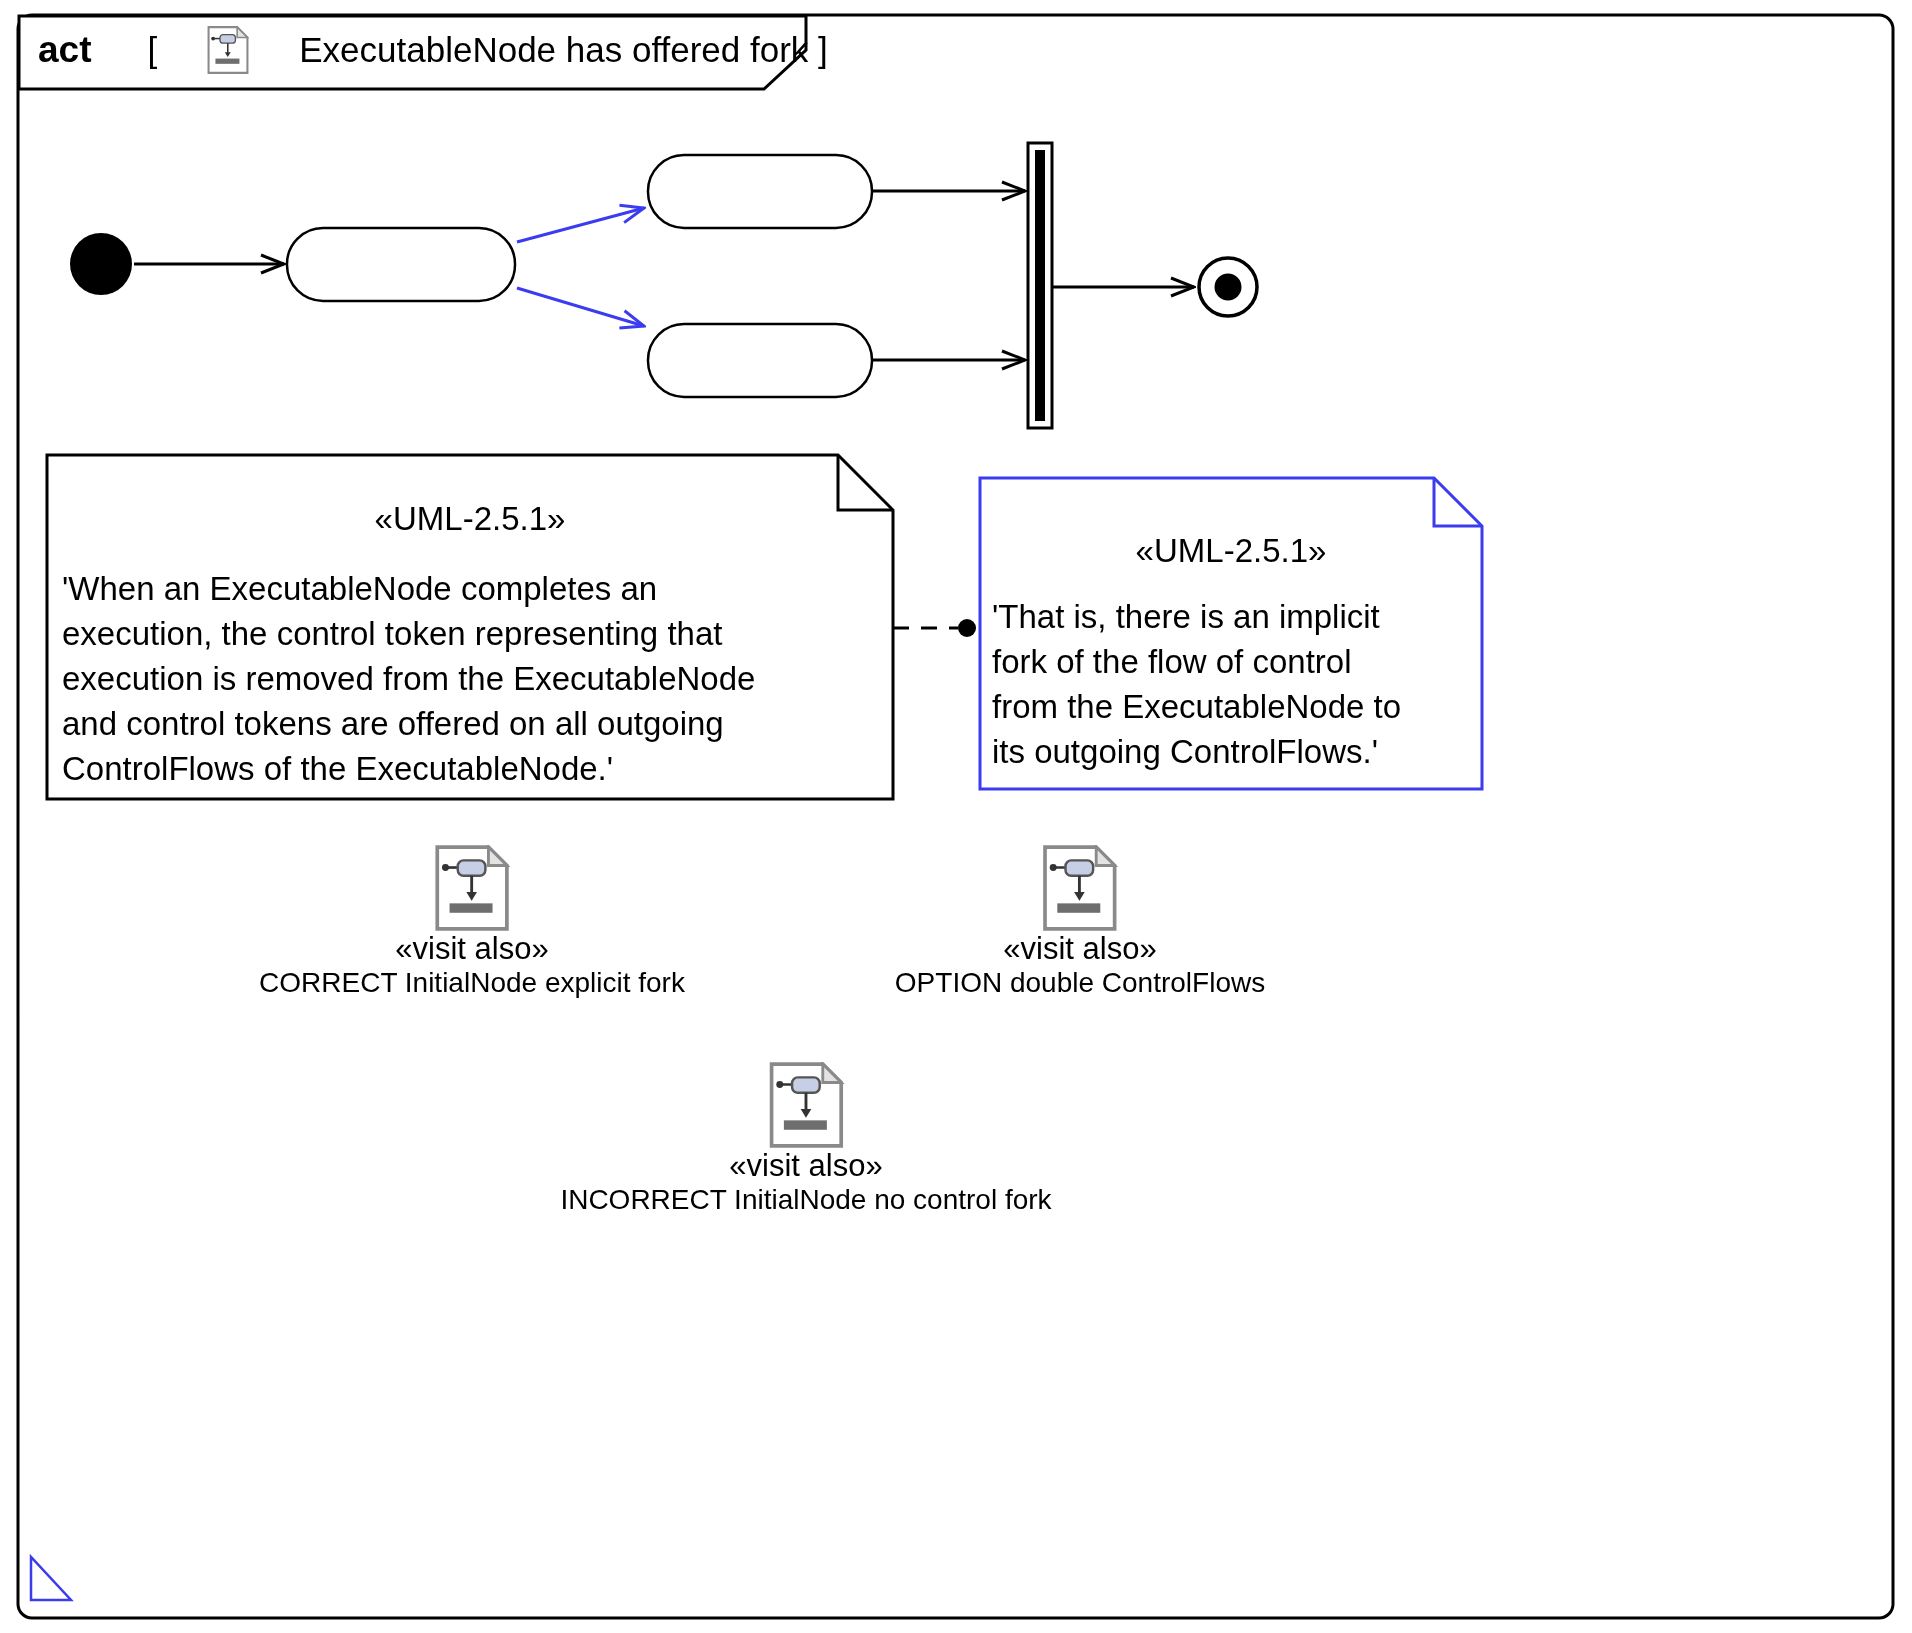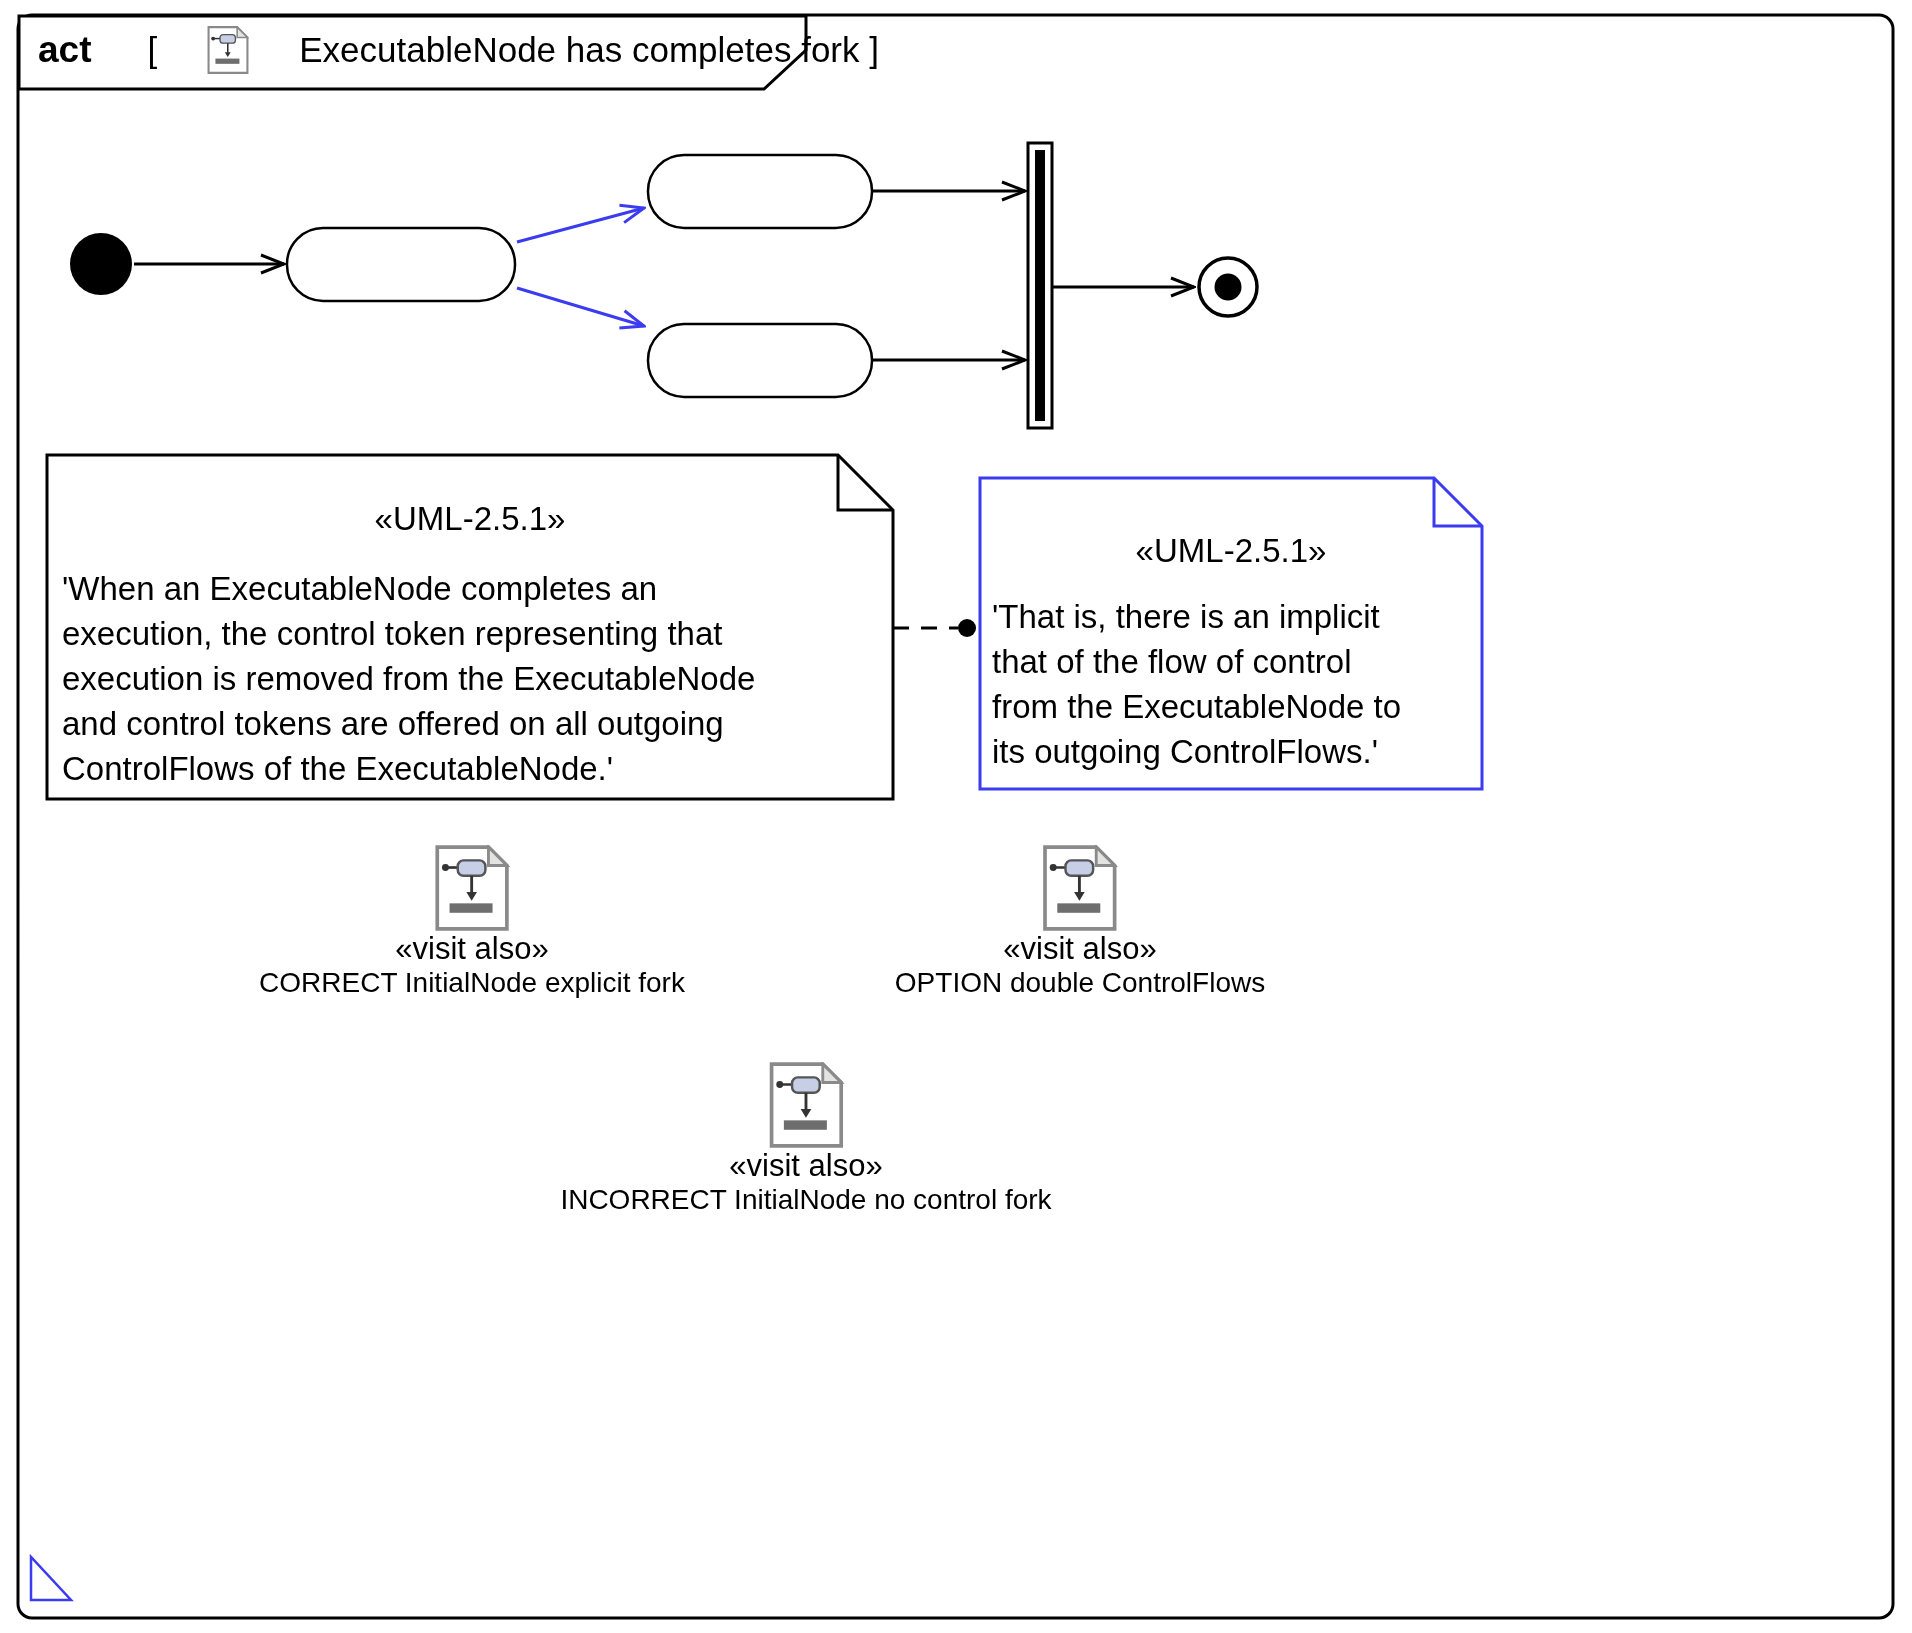--- a/index.html
+++ b/index.html
@@ -108,33 +108,33 @@
 
     <path d="M31,1557 L31,1600 L71,1600 Z" fill="none" stroke="#3b3bf0" stroke-width="2.5"></path>
   </svg>
 
   <div class="tab-label">
     <span class="kw">act</span>
     <span class="br">[</span>
     <svg class="tab-icon">
         <use href="#dgm-icon"></use>
       </svg>
-    <span class="ttl">ExecutableNode has completes fork ]</span>
+    <span class="ttl">ExecutableNode has offered fork ]</span>
   </div>
 
   <div class="note-stereo" style="left:47px;top:500px;width:846px">«UML-2.5.1»</div>
   <div class="note-body" style="left:62px;top:566px;width:822px">'When an ExecutableNode completes an
 execution, the control token representing that
 execution is removed from the ExecutableNode
 and control tokens are offered on all outgoing
 ControlFlows of the ExecutableNode.'</div>
 
   <div class="note-stereo" style="left:980px;top:532px;width:502px">«UML-2.5.1»</div>
   <div class="note-body" style="left:992px;top:594px;width:482px">'That is, there is an implicit
-that of the flow of control
+fork of the flow of control
 from the ExecutableNode to
 its outgoing ControlFlows.'</div>
 
   <div class="visit" style="left:472px;top:845px">
     <svg class="visit-icon">
         <use href="#dgm-icon"></use>
       </svg>
     <div class="stereo">«visit also»</div>
     <div class="visit-label">CORRECT InitialNode explicit fork</div>
   </div>

